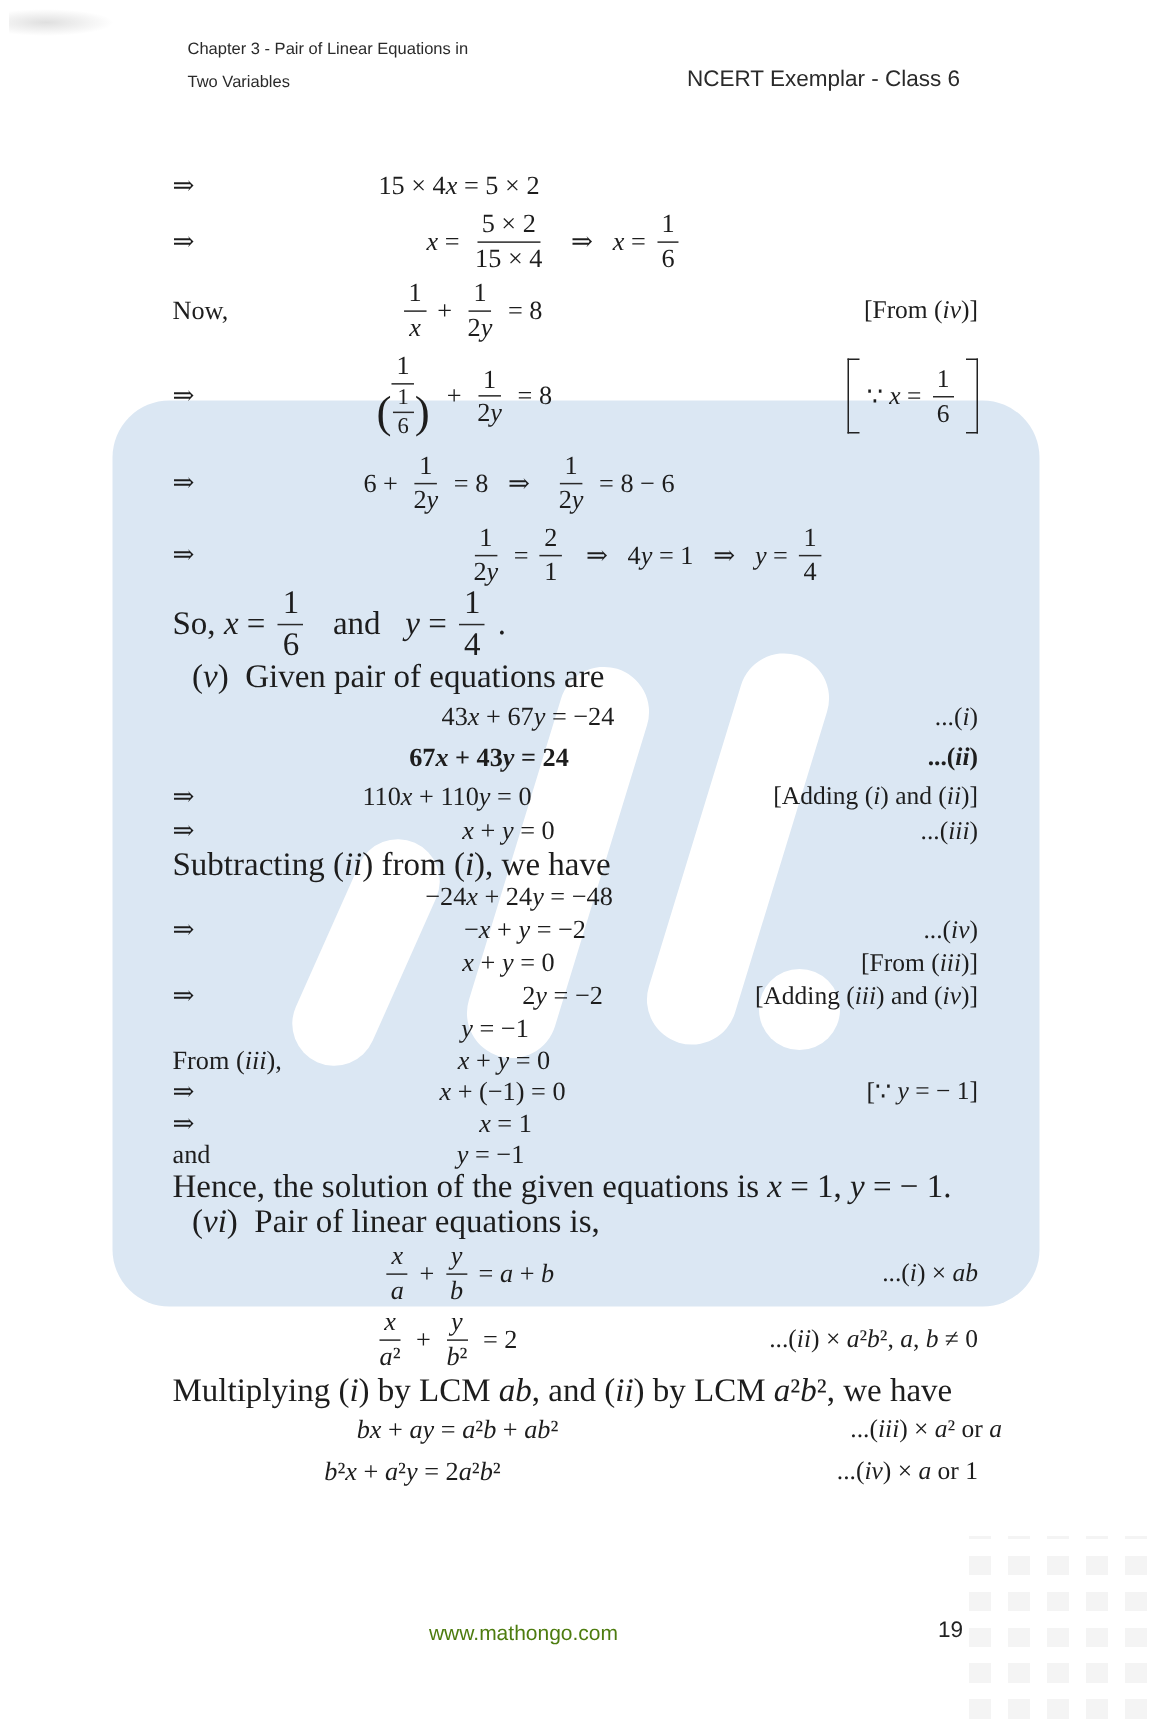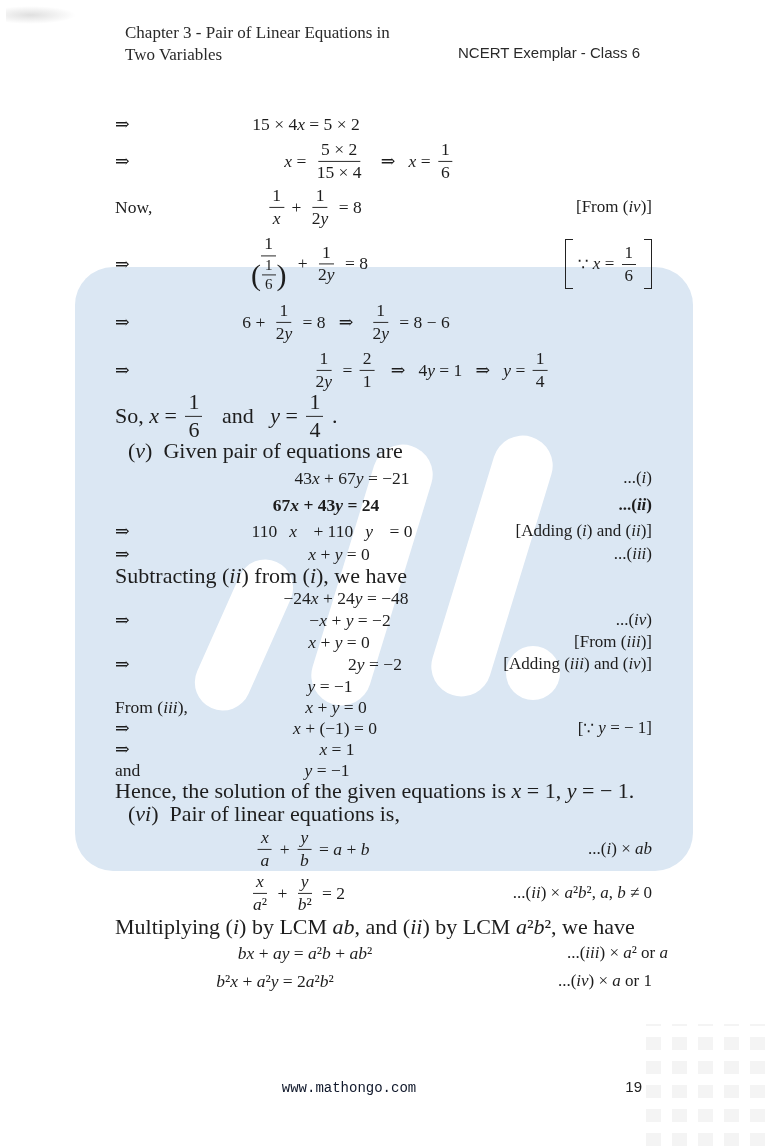--- a/index.html
+++ b/index.html
@@ -1,22 +1,22 @@
 <!DOCTYPE html>
 <html><head>
 <meta charset="utf-8">
 <style>
   html,body{margin:0;padding:0;background:#ffffff;}
   .page{position:relative;width:768px;height:1146px;background:#ffffff;overflow:hidden;
         font-family:"Liberation Serif","DejaVu Serif",serif;color:#1d1d1d;}
 
   
   .hdr-left{position:absolute;left:125px;top:22px;width:320px;
-            font-family:Liberation Serif, serif;
-            font-size:17px;line-height:22px;color:#2a2a2a;}
+            font-family:Liberation Sans, sans-serif;
+            font-size:11px;line-height:22px;color:#2a2a2a;}
   .hdr-right{position:absolute;left:458px;top:44px;
              font-family:"Liberation Sans","DejaVu Sans",sans-serif;
              font-size:15px;color:#2a2a2a;white-space:pre;}
 
   
   .smudge{position:absolute;left:6px;top:6px;width:70px;height:18px;
           background:radial-gradient(ellipse at 35% 50%, rgba(150,150,150,.30), transparent 70%);}
   .corner-noise{position:absolute;right:2px;bottom:0;width:120px;height:122px;opacity:.55;
           background-image:repeating-linear-gradient(90deg,#ececec 0 15px,#ffffff 15px 26px),
                            repeating-linear-gradient(0deg,#ececec 0 13px,#ffffff 13px 24px);
@@ -48,22 +48,22 @@
   .frac>.den{padding:1px 3px 0;}
   .pf{display:inline-flex;align-items:center;}
   .pf>.paren{font-size:30px;line-height:.85;font-weight:400;padding:0 1px;}
   .pf .frac{font-size:15px;margin:0;}
   .tbr{align-self:stretch;min-height:48px;width:7px;border:1.7px solid #222;}
   .tbr.l{border-right:none;margin-right:5px;}
   .tbr.r{border-left:none;margin-left:5px;}
 
   
   .footer-site{position:absolute;left:0;right:70px;top:1080px;text-align:center;
-               font-family:Liberation Mono, monospace;
-               font-size:14px;color:#0f172a;}
+               font-family:Liberation Sans, sans-serif;
+               font-size:14px;color:#4d7c0f;}
   .footer-page{position:absolute;right:126px;top:1078px;
                font-family:"Liberation Sans","DejaVu Sans",sans-serif;
                font-size:15px;color:#222222;}
   i{font-style:italic;}
 </style>
 </head>
 <body>
 
 <div class="page">
 
@@ -108,30 +108,30 @@
         <div class="lbl"><span>⇒</span></div>
         <div class="math" style="left: 430px;"><span class="frac"><span class="num"><span>1</span></span><span class="den"><span>2</span><i>y</i></span></span><span> = </span><span class="frac"><span class="num"><span>2</span></span><span class="den"><span>1</span></span></span><span>   ⇒   4</span><i>y</i><span> = 1   ⇒   </span><i>y</i><span> = </span><span class="frac"><span class="num"><span>1</span></span><span class="den"><span>4</span></span></span></div>
       </div>
       <div class="row" style="height: 44px;">
         <div class="ptext"><span>So, </span><i>x</i><span> = </span><span class="frac"><span class="num"><span>1</span></span><span class="den"><span>6</span></span></span><span>   and   </span><i>y</i><span> = </span><span class="frac"><span class="num"><span>1</span></span><span class="den"><span>4</span></span></span><span> .</span></div>
       </div>
       <div class="row ind" style="height: 26px;">
         <div class="ptext"><span>(</span><i>v</i><span>)  Given pair of equations are</span></div>
       </div>
       <div class="row" style="height: 27px;">
-        <div class="math" style="left: 332px; margin-left: 20px;"><span>43</span><i>x</i><span> + 67</span><i>y</i><span> = −21</span></div>
+        <div class="math" style="left: 332px; margin-left: 20px;"><span>43</span><i>x</i><span> + 67</span><i>y</i><span> = −24</span></div>
         <div class="note"><span>...(</span><i>i</i><span>)</span></div>
       </div>
       <div class="row" style="height: 27px; font-weight: bold;">
         <div class="math" style="left: 326px;"><span>67</span><i>x</i><span> + 43</span><i>y</i><span> = 24</span></div>
         <div class="note"><span>...(</span><i>ii</i><span>)</span></div>
       </div>
       <div class="row" style="height: 25px;">
         <div class="lbl"><span>⇒</span></div>
-        <div class="math" style="left: 332px; gap: 12px;"><span>110</span><i>x</i><span> + 110</span><i>y</i><span> = 0</span></div>
+        <div class="math" style="left: 298px;"><span>110</span><i>x</i><span> + 110</span><i>y</i><span> = 0</span></div>
         <div class="note"><span>[Adding (</span><i>i</i><span>) and (</span><i>ii</i><span>)]</span></div>
       </div>
       <div class="row" style="height: 22px;">
         <div class="lbl"><span>⇒</span></div>
         <div class="math" style="left: 339px;"><i>x</i><span> + </span><i>y</i><span> = 0</span></div>
         <div class="note"><span>...(</span><i>iii</i><span>)</span></div>
       </div>
       <div class="row" style="height: 22px; font-family: Liberation Serif, serif;">
         <div class="ptext"><span>Subtracting (</span><i>ii</i><span>) from (</span><i>i</i><span>), we have</span></div>
       </div>

